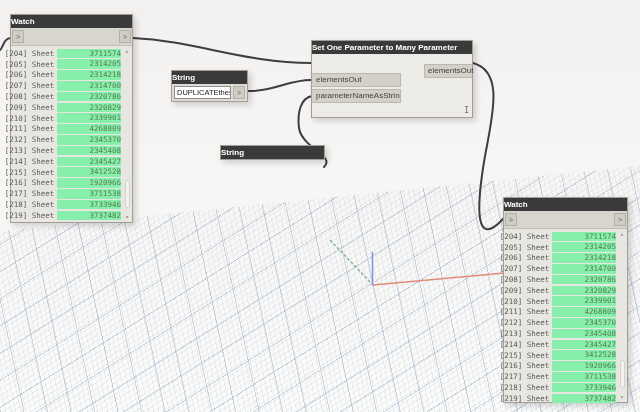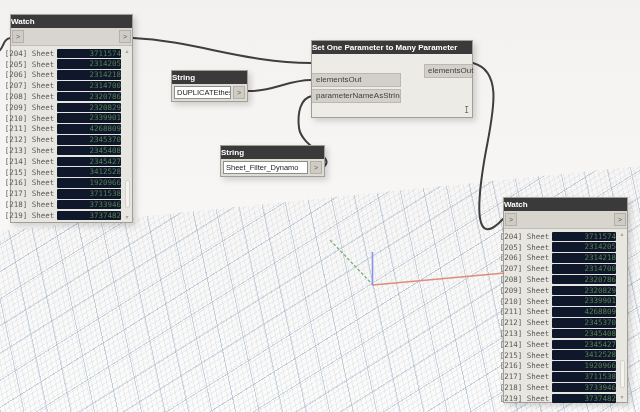--- a/index.html
+++ b/index.html
@@ -41,21 +41,21 @@
   }
   .watch-list{
     position:relative;background:#e8e6e0;padding:2px 11px 1px 2px;box-sizing:border-box;
   }
   .wrow{
     display:flex;justify-content:flex-end;align-items:center;height:10.8px;
     font-family:"DejaVu Sans Mono",monospace;font-size:7.5px;color:#5b5b57;white-space:nowrap;
   }
   .widx{margin-right:3px;}
   .wval{
-    background:#0f172a;color:#577d50;width:46px;text-align:center;
+    background:#86efac;color:#577d50;width:46px;text-align:center;
     border-radius:1px;line-height:9.5px;height:9.5px;padding-left:32px;
   }
   .scrollstrip{
     position:absolute;right:1px;top:2px;bottom:2px;width:8px;
     display:flex;flex-direction:column;align-items:center;justify-content:space-between;
     color:#a9a69f;font-size:6px;line-height:6px;
   }
   .scrollthumb{
     position:absolute;right:2px;bottom:14px;width:3px;height:26px;
     background:#f4f3f0;border:1px solid #d4d1ca;border-radius:2px;
@@ -203,24 +203,20 @@
   <div class="node" style="left:171px;top:70px;width:77px;">
     <div class="node-header">String</div>
     <div class="string-row">
       <div class="string-input">DUPLICATEthese</div>
       <div class="port-box">&gt;</div>
     </div>
   </div>
 
   <div class="node" style="left:220px;top:145px;width:105px;">
     <div class="node-header">String</div>
-    <div class="string-row">
-      <div class="string-input">Sheet_Filter_Dynamo</div>
-      <div class="port-box">&gt;</div>
-    </div>
   </div>
 
   <div class="node" style="left:311px;top:40px;width:162px;">
     <div class="node-header">Set One Parameter to Many Parameter</div>
     <div class="zt-body">
       <div class="zt-in" style="top:19px;">elementsOut</div>
       <div class="zt-in" style="top:35px;">parameterNameAsString</div>
       <div class="zt-out">elementsOut</div>
       <div class="lacing">I</div>
     </div>

